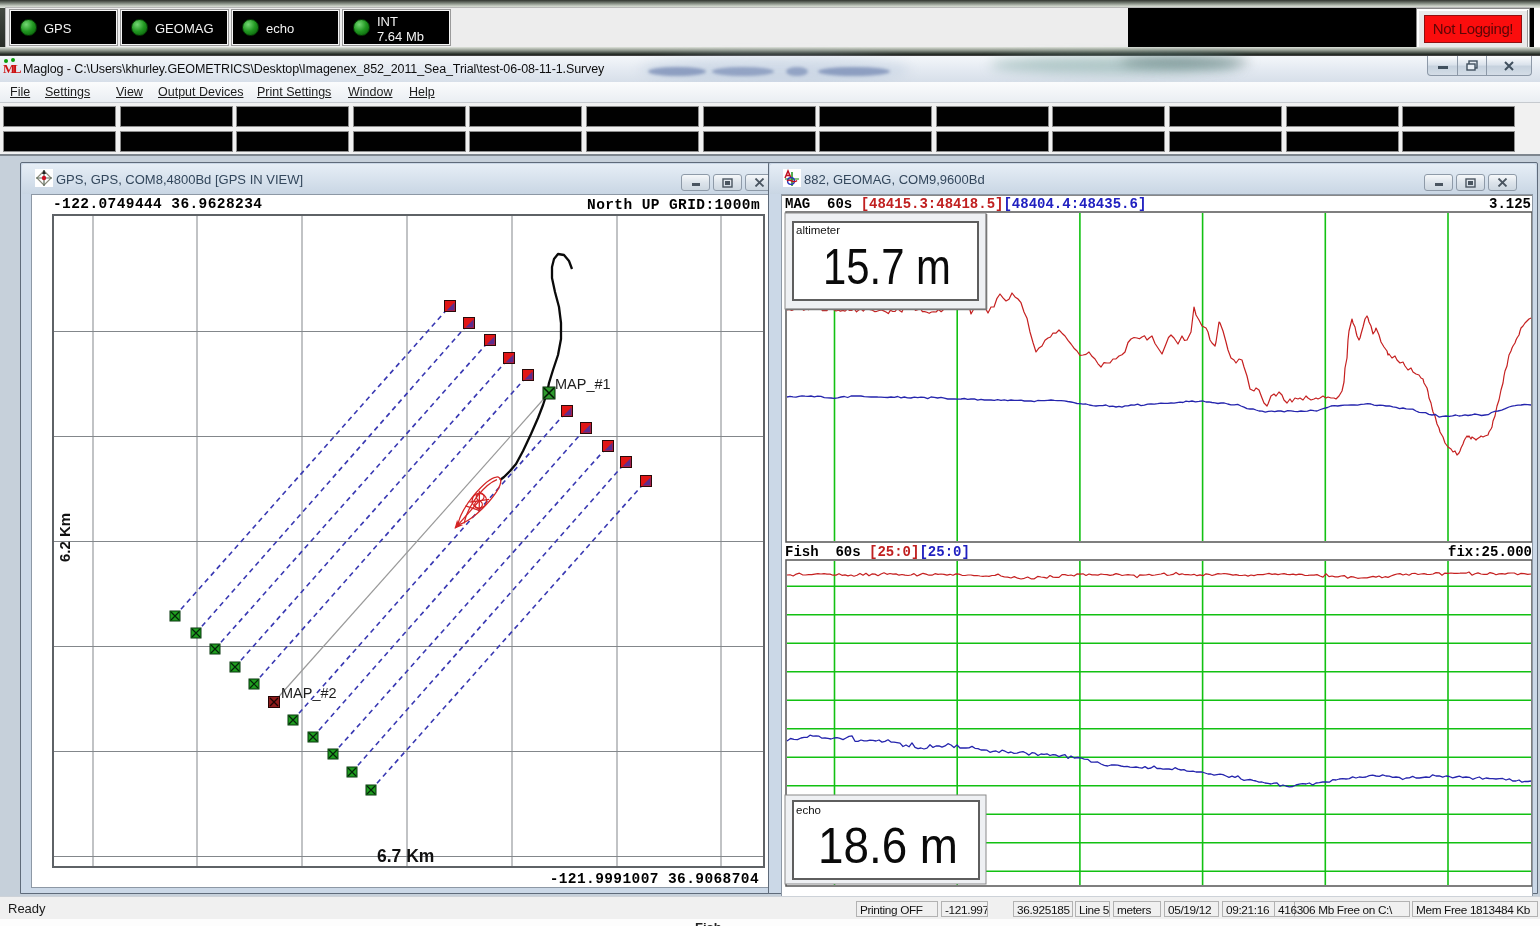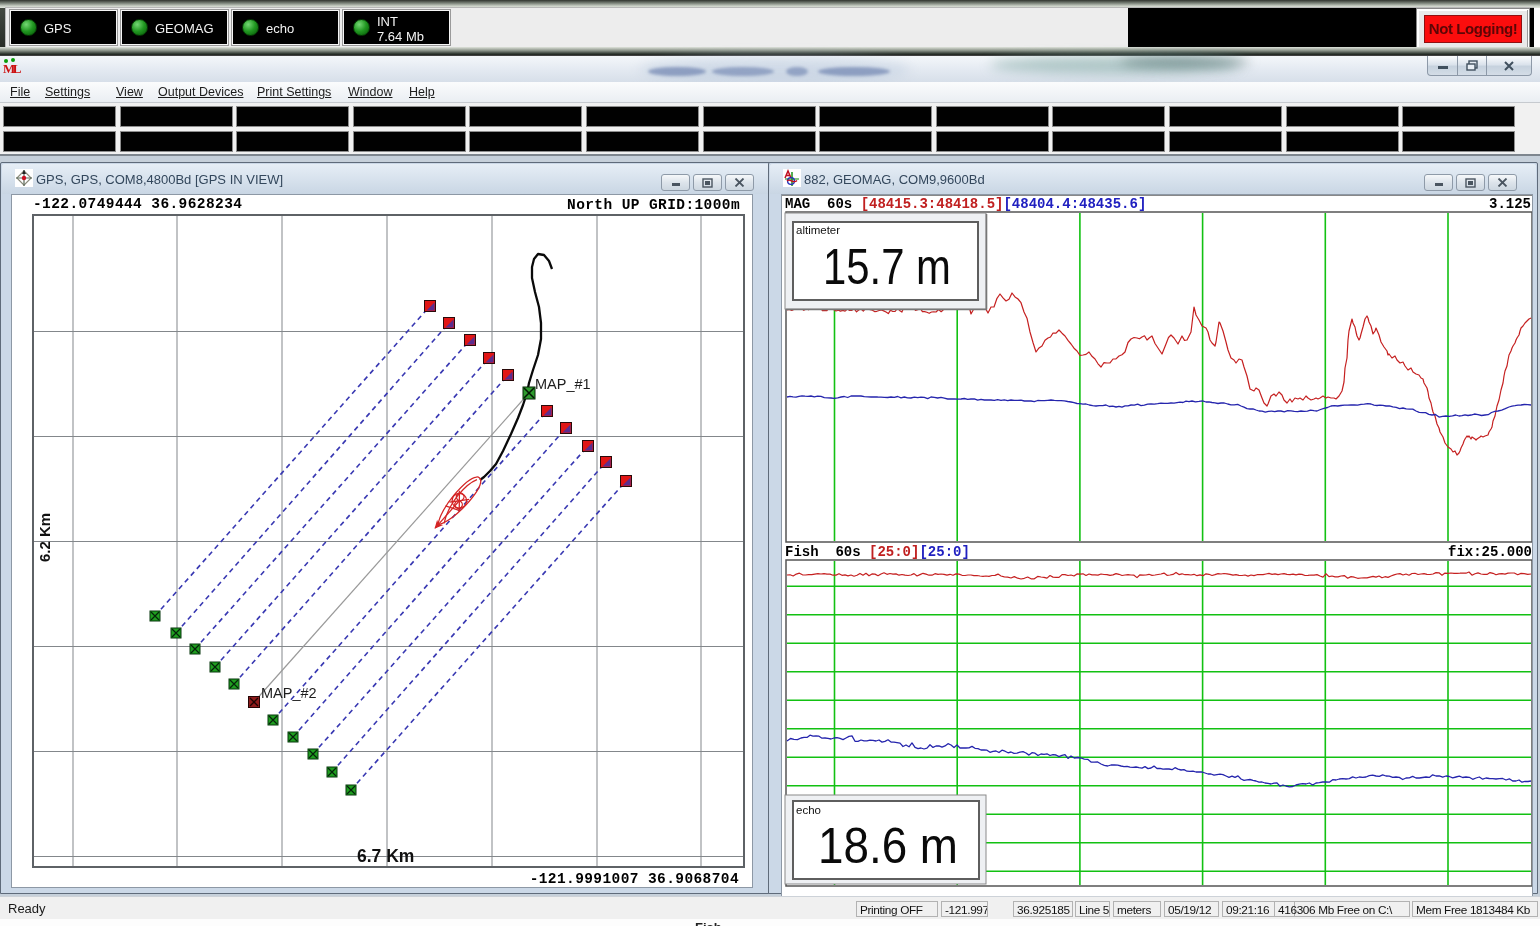--- a/index.html
+++ b/index.html
@@ -18,21 +18,21 @@
 .sbox { position:absolute; top:2px; width:107px; height:35px; background:#000;
   border:1px solid #f5f5f5; outline:1px solid #9a9a9a; }
 .led { position:absolute; left:9px; top:8px; width:17px; height:17px; border-radius:50%;
   background:radial-gradient(circle at 35% 30%, #74d874, #219721 48%, #0f6e0f 80%, #0a550a);
   border:1px solid #063f06; }
 .tbl { position:absolute; left:33px; color:#f2f2f2; font-size:13px; line-height:14px; }
 #notlogframe { position:absolute; left:1411px; top:1px; width:112px; height:40px;
   background:#e9e9e9; border:1px solid #fff; outline:1px solid #888;
   box-shadow:inset -1px -1px 0 #999, inset 1px 1px 0 #fff; }
 #notlog { position:absolute; left:6px; top:5px; width:98px; height:28px; background:#fb0d0d;
-  border:1px solid #8f1010; color:#5c0606; font-weight:bold; font-size:15px;
+  border:1px solid #8f1010; color:#5c0606; font-weight:normal; font-size:15px;
   text-align:center; line-height:26px; letter-spacing:-0.4px; }
 
 #titlebar { position:absolute; left:0; top:55px; width:1540px; height:27px;
   background:linear-gradient(#f4f7fa,#e3e9f1 55%,#d7dfe9); border-top:1px solid #3f3f3f; }
 .blob { position:absolute; top:0; height:27px; border-radius:50%; filter:blur(6px); }
 #mlicon { position:absolute; left:3px; top:5px; width:18px; height:18px;
   font-family:"Liberation Serif",serif; font-weight:bold; font-size:13px; color:#cc1111;
   letter-spacing:-2.5px; }
 #mlicon i { position:absolute; width:4px; height:4px; border-radius:50%; background:#0a9c0a; }
 #titletext { position:absolute; left:23px; top:6px; font-size:12.5px; color:#0e0e0e; letter-spacing:-0.1px; }
@@ -101,20 +101,21 @@
 
 <div id="titlebar">
   <div class="blob" style="left:640px;width:270px;background:rgba(175,192,215,0.4)"></div>
   <div class="blob" style="left:648px;width:58px;top:11px;height:9px;background:rgba(75,100,155,0.5);filter:blur(1.5px)"></div>
   <div class="blob" style="left:712px;width:62px;top:11px;height:9px;background:rgba(75,100,155,0.45);filter:blur(1.5px)"></div>
   <div class="blob" style="left:786px;width:22px;top:11px;height:9px;background:rgba(75,100,155,0.45);filter:blur(1.5px)"></div>
   <div class="blob" style="left:818px;width:72px;top:11px;height:9px;background:rgba(75,100,155,0.5);filter:blur(1.5px)"></div>
   <div class="blob" style="left:990px;width:250px;height:18px;top:0;background:rgba(125,165,160,0.55)"></div>
   <div class="blob" style="left:1120px;width:130px;height:12px;top:0;background:rgba(70,100,100,0.5)"></div>
   <div id="mlicon">ML<i style="left:1px;top:-2px"></i><i style="left:8px;top:-3px"></i></div>
+  <div id="titletext">Maglog - C:\Users\khurley.GEOMETRICS\Desktop\Imagenex_852_2011_Sea_Trial\test-06-08-11-1.Survey</div>
   <div id="winbtns">
     <div class="wbtn" style="width:31px;border-radius:0 0 0 4px">
         <svg width="12" height="9">
           <rect x="1" y="5" width="10" height="3" fill="#40505e"></rect>
         </svg>
       </div>
     <div class="wbtn" style="width:29px;border-left:none">
         <svg width="12" height="11">
           <rect x="3" y="1" width="8" height="7" fill="none" stroke="#40505e" stroke-width="1.4"></rect>
           <rect x="1" y="4" width="8" height="6" fill="#e8eef4" stroke="#40505e" stroke-width="1.4"></rect>
@@ -162,21 +163,21 @@
     <div class="tbx" style="left:819px;top:28px"></div>
     <div class="tbx" style="left:936px;top:28px"></div>
     <div class="tbx" style="left:1052px;top:28px"></div>
     <div class="tbx" style="left:1169px;top:28px"></div>
     <div class="tbx" style="left:1286px;top:28px"></div>
     <div class="tbx" style="left:1402px;top:28px"></div>
   </div>
 
 <div id="mdi">
 
-  <div class="cwin" style="left:0;width:925px">
+  <div class="cwin" style="left:20px;width:925px">
     <div class="ctitle">
       <svg class="abs" style="left:13px;top:5px" width="18" height="18">
         <rect x="0" y="0" width="18" height="18" fill="#fff"></rect>
         <rect x="4" y="4" width="10" height="10" fill="none" stroke="#8a8a7a" stroke-width="1.2" transform="rotate(45 9 9)"></rect>
         <path d="M9 1 L9 17 M1 9 L17 9" stroke="#5a6a5a" stroke-width="1.2"></path>
         <path d="M9 1 L7 5 L11 5 Z" fill="#222"></path>
         <circle cx="9" cy="9" r="2.2" fill="#cc1122"></circle>
       </svg>
       <div class="ctext">GPS, GPS, COM8,4800Bd [GPS IN VIEW]</div>
       <div class="cbtns" style="left:659px">

